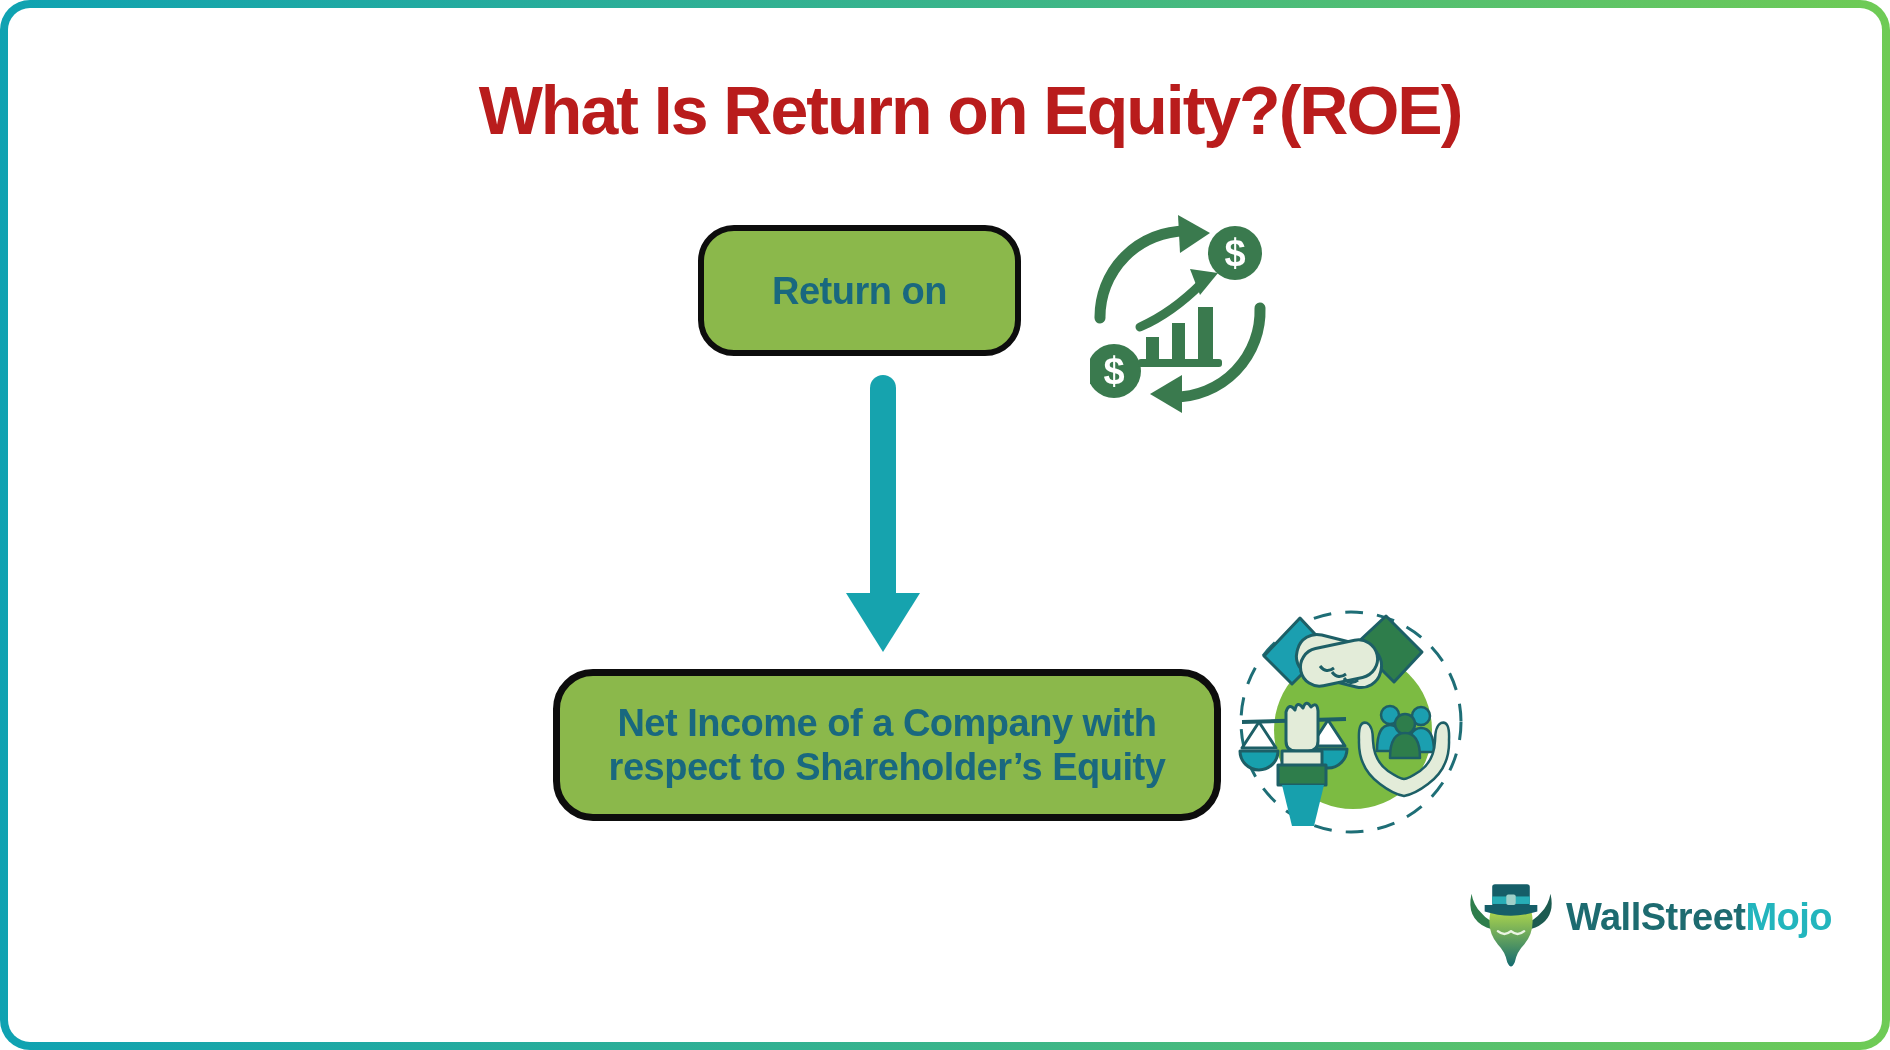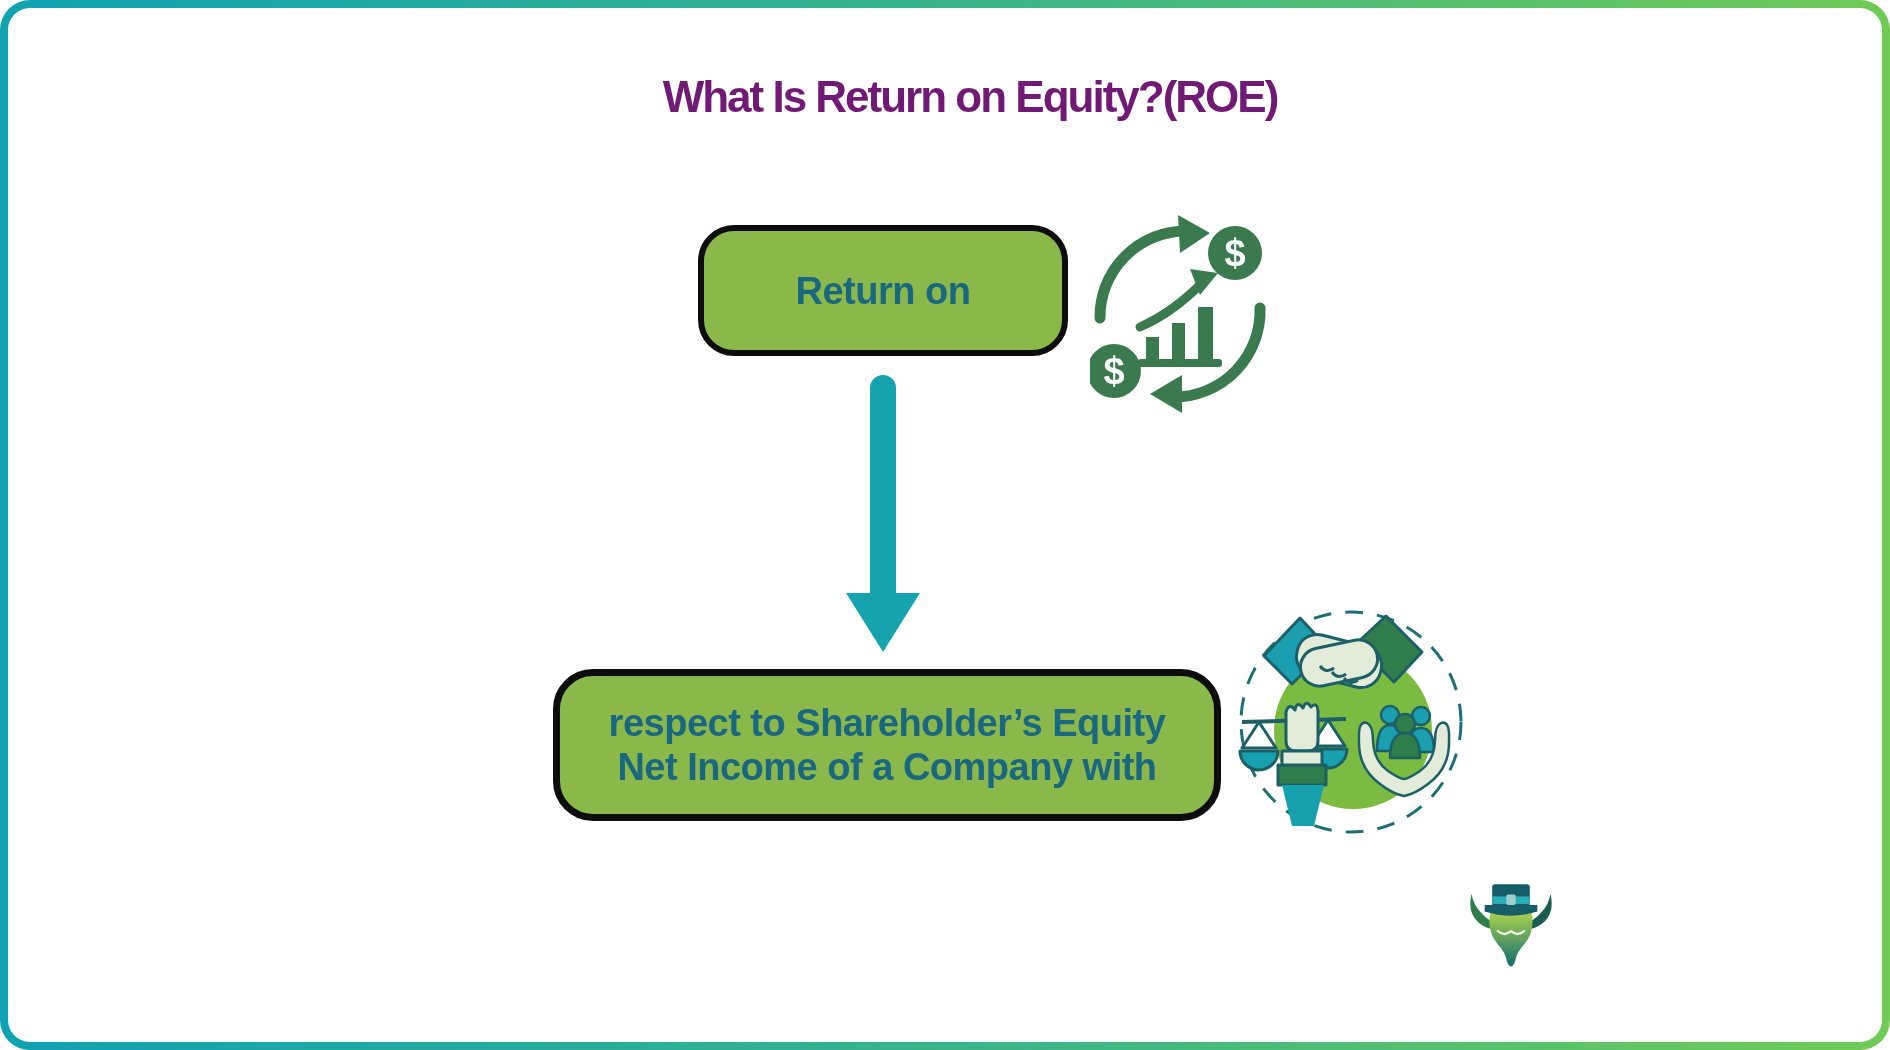--- a/index.html
+++ b/index.html
@@ -28,25 +28,25 @@
     border-radius: 22px;
     background: #ffffff;
   }
   .title {
     position: absolute;
     left: 50px;
     right: 0;
     top: 64px;
     margin: 0;
     text-align: center;
-    font-size: 44px;
+    font-size: 68px;
     line-height: 1.12;
     font-weight: bold;
     letter-spacing: -2px;
-    color: #701a75;
+    color: #b91c1c;
   }
   .node {
     position: absolute;
     box-sizing: border-box;
     background: #8BB84B;
     border: 6px solid #0d0d0d;
     border-radius: 36px;
     display: flex;
     flex-direction: column;
     align-items: center;
@@ -55,21 +55,21 @@
     color: #19687F;
     font-weight: bold;
     font-size: 38px;
     line-height: 44px;
     letter-spacing: -0.5px;
   }
   .node span { display: block; }
   .node-top {
     left: 690px;
     top: 217px;
-    width: 370px;
+    width: 323px;
     height: 131px;
   }
   .node-bottom {
     left: 545px;
     top: 661px;
     width: 668px;
     height: 152px;
     border-width: 7px;
     border-radius: 40px;
   }
@@ -151,22 +151,22 @@
         <path d="M 50 114 Q 82 100 112 70" fill="none" stroke="#3A7A4E" stroke-width="9" stroke-linecap="round"></path>
         <polygon points="100,56 128,60 110,82" fill="#3A7A4E"></polygon>
       </svg>
 
       <svg class="down-arrow" viewBox="0 0 90 285">
         <rect x="32" y="4" width="26" height="232" rx="13" fill="#16A3AE"></rect>
         <polygon points="8,222 82,222 45,281" fill="#16A3AE"></polygon>
       </svg>
 
       <div class="node node-bottom">
+        <span>Net Income of a Company with</span>
         <span>respect to Shareholder’s Equity</span>
-        <span>Net Income of a Company with</span>
       </div>
 
       <svg class="stakeholder-icon" viewBox="0 0 245 245">
         <circle cx="115" cy="118" r="110" fill="none" stroke="#1E6E76" stroke-width="3" stroke-dasharray="18 14"></circle>
         <circle cx="117" cy="126" r="79" fill="#7CBB42"></circle>
 
         <g stroke="#1D5F66" stroke-width="3" stroke-linejoin="round">
           <polygon points="28,52 64,14 92,44 56,80" fill="#1B9FB0"></polygon>
           <polygon points="186,48 150,12 120,40 158,78" fill="#2E7D4B"></polygon>
           <rect x="60" y="36" width="86" height="42" rx="20" fill="#E3ECD9" transform="rotate(14 103 57)"></rect>
@@ -207,17 +207,20 @@
           </defs>
           <path d="M 8 12 Q 2 38 24 48 Q 34 52 38 44 Q 26 42 18 32 Q 10 24 8 12 Z" fill="#2E7D4B"></path>
           <path d="M 92 12 Q 98 38 76 48 Q 66 52 62 44 Q 74 42 82 32 Q 90 24 92 12 Z" fill="#1C5B50"></path>
           <path d="M 28 32 L 72 32 Q 76 52 64 66 Q 56 74 54 85 Q 50 94 46 85 Q 44 74 36 66 Q 24 52 28 32 Z" fill="url(#bullGrad)"></path>
           <path d="M 36 52 Q 43 58 50 52 M 50 52 Q 57 58 64 52" fill="none" stroke="#EAF4E2" stroke-width="2.5" stroke-linecap="round"></path>
           <path d="M 22 31 Q 50 40 78 31 L 78 24 L 22 24 Z" fill="#155E68"></path>
           <rect x="30" y="2" width="40" height="24" rx="3" fill="#155E68"></rect>
           <rect x="30" y="15" width="40" height="8" fill="#27AEB6"></rect>
           <rect x="45" y="13" width="10" height="11" rx="2" fill="#9FD0C9"></rect>
         </svg>
+        <div class="logo-text">
+          <span class="part1">WallStreet</span><span class="part2">Mojo</span>
+        </div>
       </div>
 
     </div>
   </div>
 </div>
 
 </body></html>

